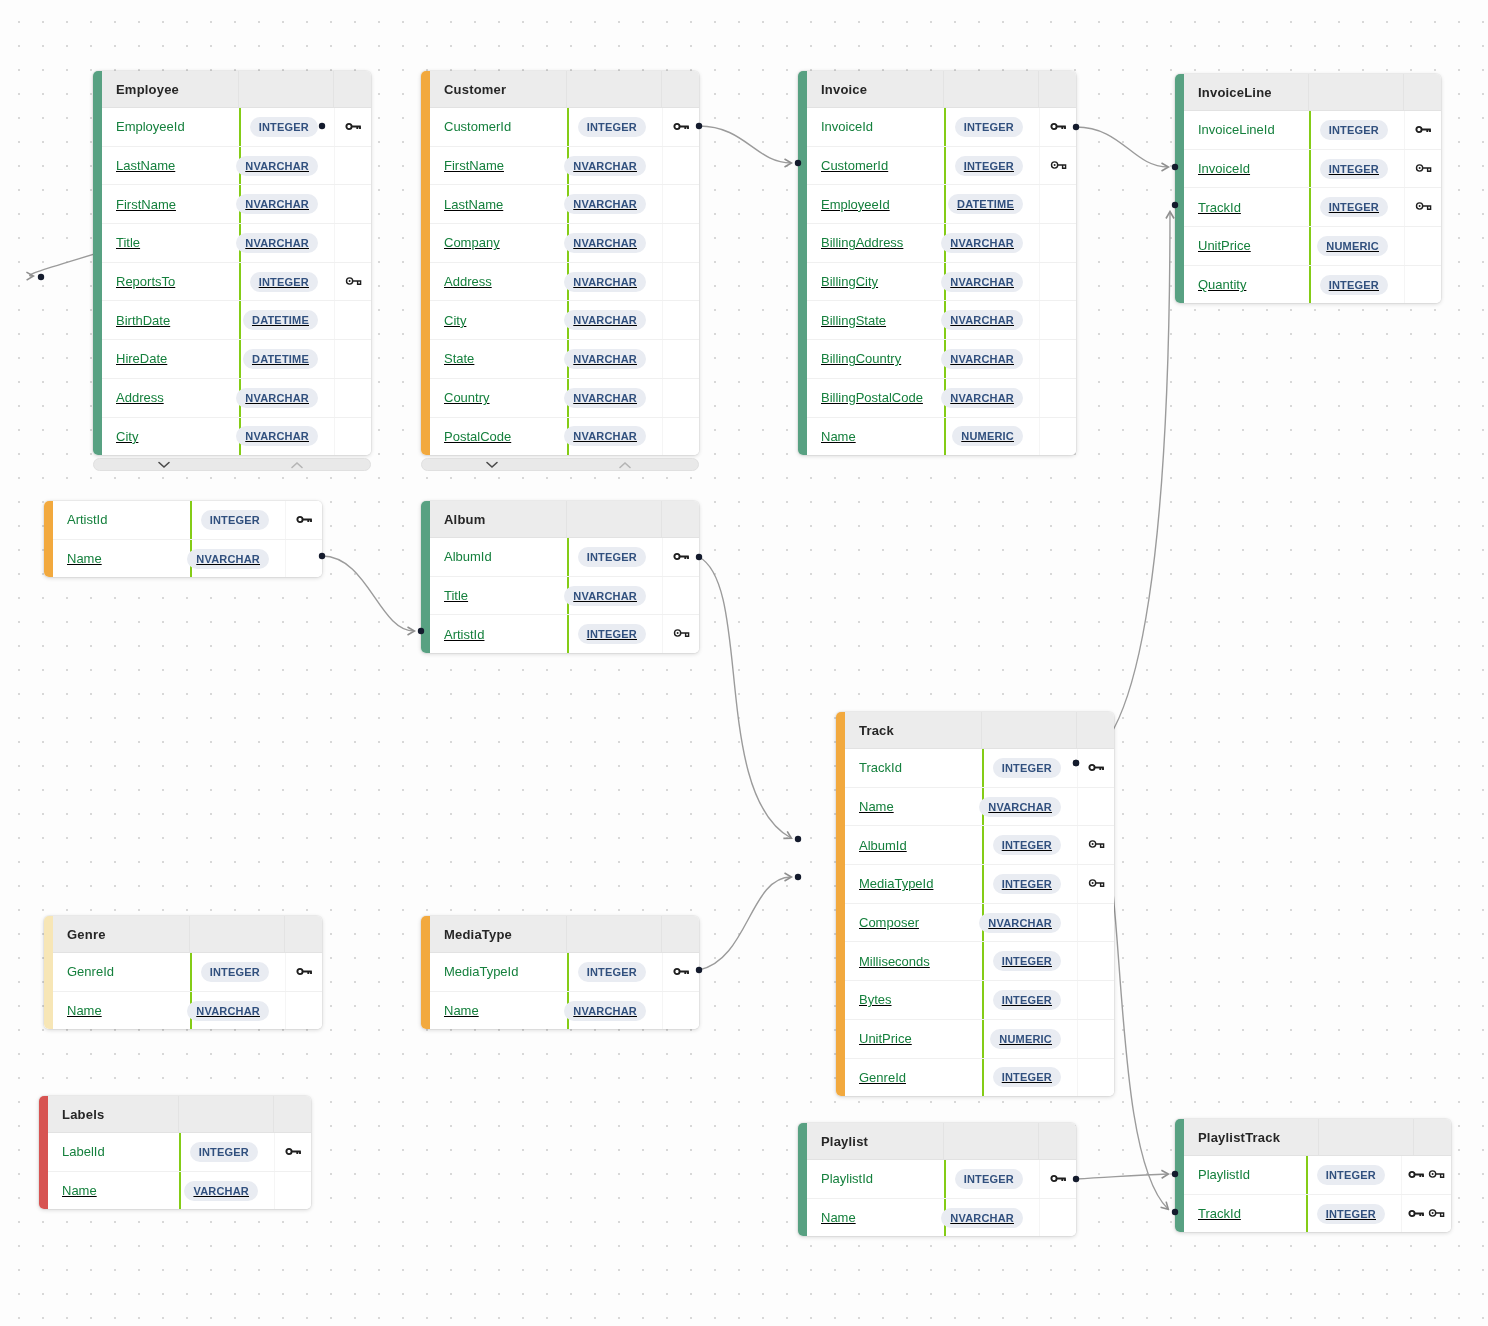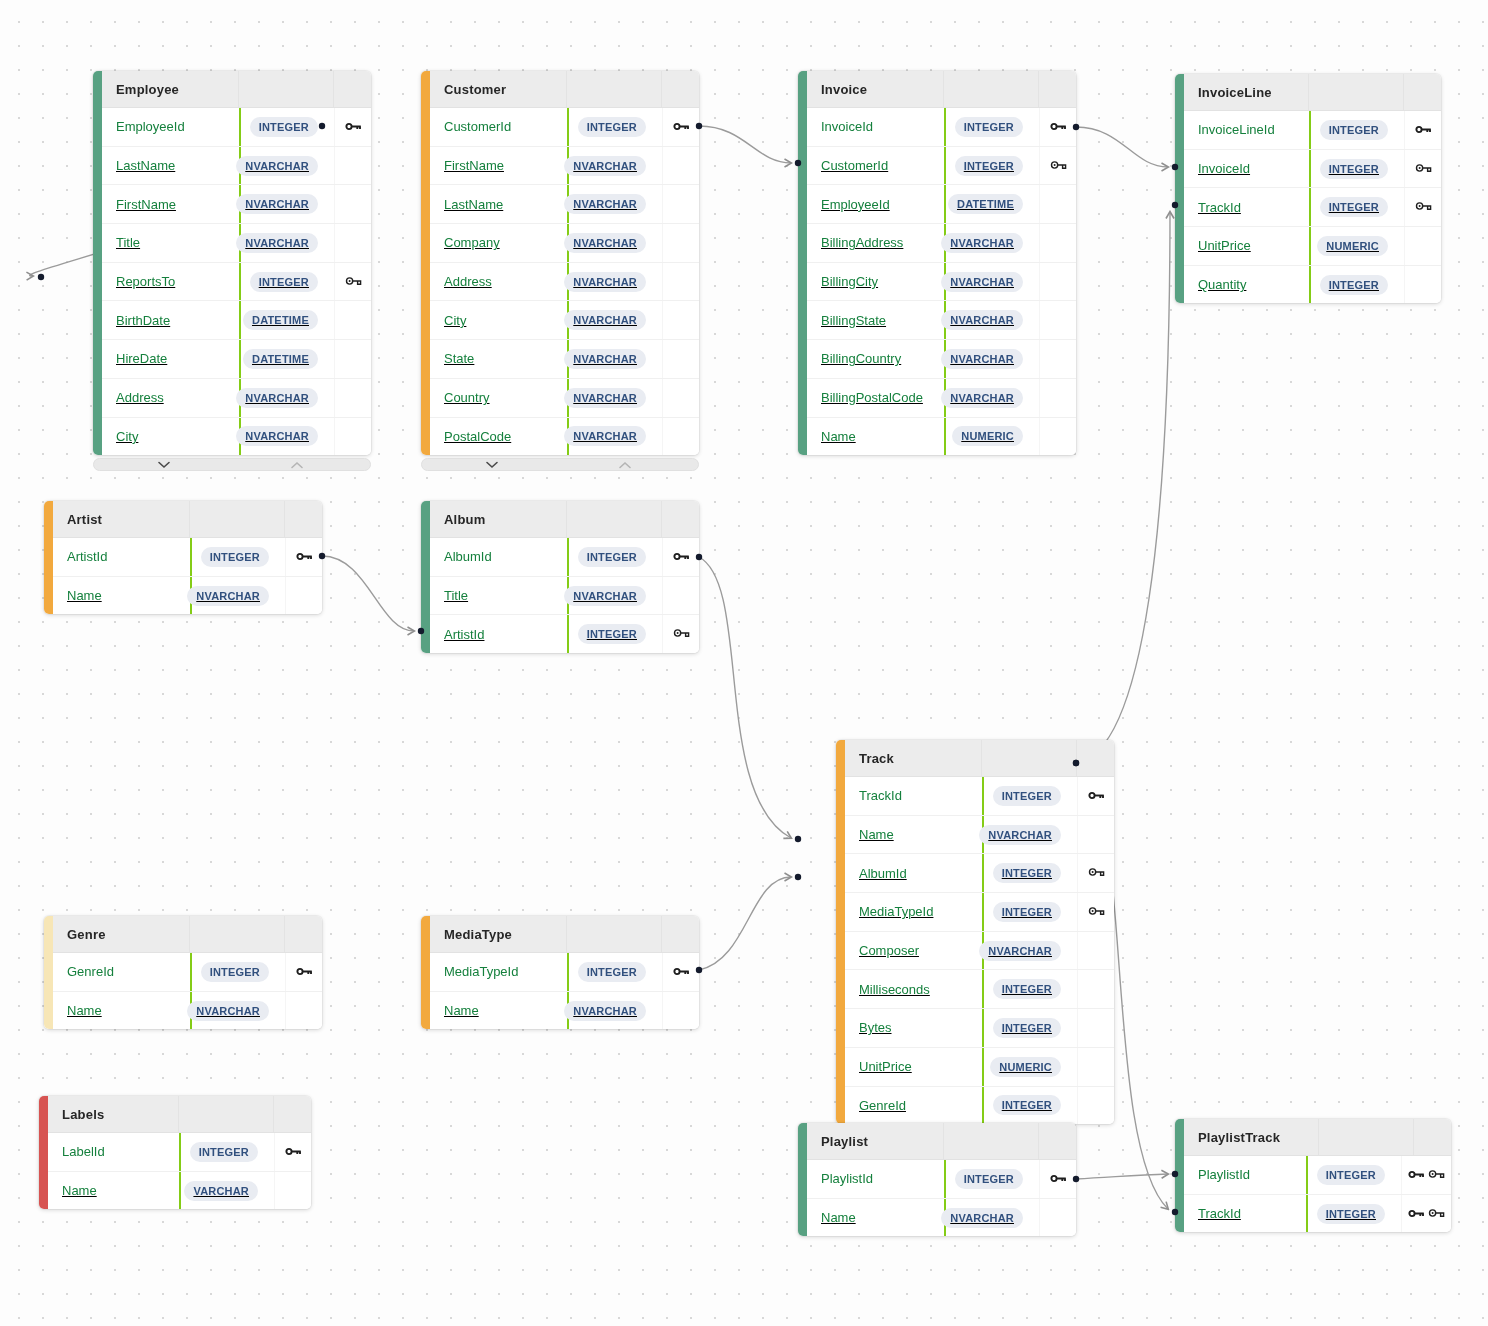--- a/index.html
+++ b/index.html
@@ -407,25 +407,20 @@
     </div>
     <div class="cell icons"></div>
   </div>
           </div>
     </div>
 
   </div>
       <div class="node" style="left: 44px; top: 501px; width: 278px;">
     <div class="card">
       <div class="bar" style="background: rgb(242, 169, 62);"></div>
-      <div class="thead">
-        <div class="title">Artist</div>
-        <div class="hcell"></div>
-        <div class="hcell"></div>
-      </div>
       <div>
             <div class="row">
     <div class="cell name">ArtistId</div>
     <div class="cell type">
       <span class="badge">INTEGER</span>
     </div>
     <div class="cell icons">
                 <svg class="keyicon" width="17" height="11" viewBox="0 0 17 11">
     <circle cx="4" cy="5.5" r="2.6" fill="none" stroke="#1f1f1f" stroke-width="1.9"></circle>
     <path d="M6.8 5.5 H15.8" stroke="#1f1f1f" stroke-width="1.9"></path>
@@ -483,21 +478,21 @@
     <circle cx="4.6" cy="5" r="3.1" fill="none" stroke="#1f1f1f" stroke-width="1.4"></circle>
     <circle cx="4.6" cy="5" r="1" fill="#1f1f1f"></circle>
     <path d="M8 5 H15.6 V8.2 H12.6 V5" fill="none" stroke="#1f1f1f" stroke-width="1.4"></path>
   </svg>
               </div>
   </div>
           </div>
     </div>
 
   </div>
-      <div class="node" style="left: 798px; top: 740px; width: 278px; padding-left: 38px;">
+      <div class="node" style="left: 798px; top: 712px; width: 278px; padding-left: 38px;">
     <div class="card">
       <div class="bar" style="background: rgb(242, 169, 62);"></div>
       <div class="thead">
         <div class="title">Track</div>
         <div class="hcell"></div>
         <div class="hcell"></div>
       </div>
       <div>
             <div class="row">
     <div class="cell name">TrackId</div>

